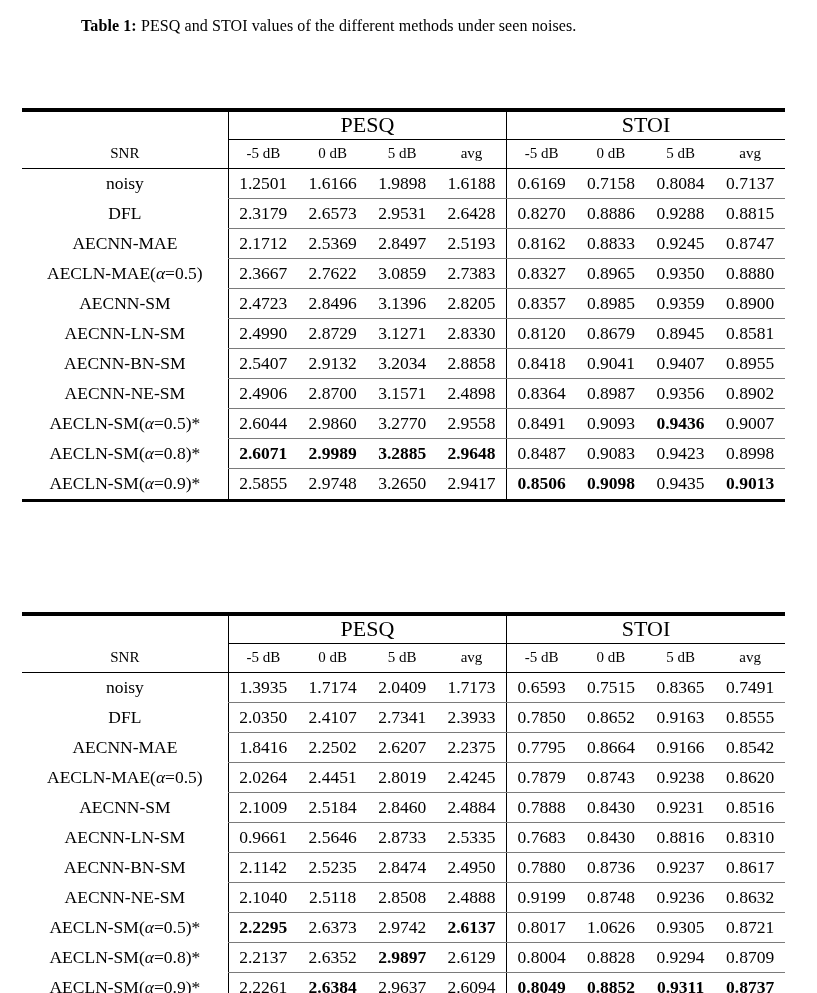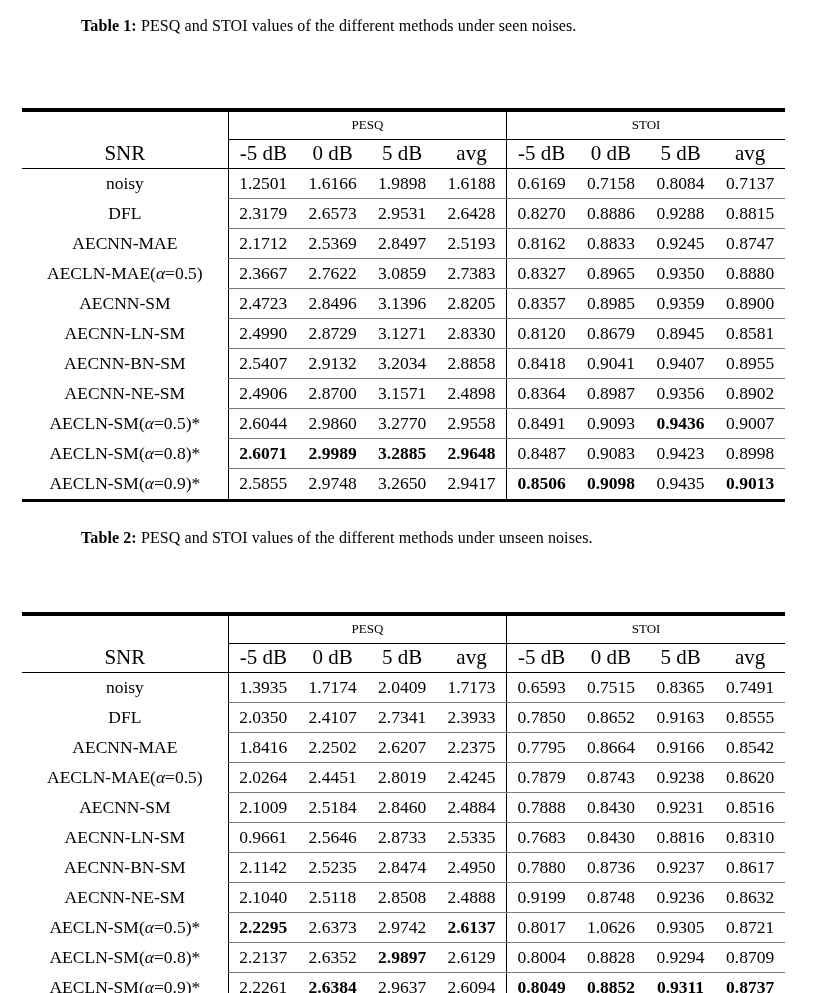--- a/index.html
+++ b/index.html
@@ -86,29 +86,29 @@
   }
   td.num, th.num {
     text-align: center;
     box-sizing: border-box;
   }
   .vline-l { border-left: 1.4px solid #000; }
 
   
   tr.hdr-group th {
     height: 27px;
-    font-size: 13px;
+    font-size: 22px;
     text-align: center;
   }
   tr.hdr-group th.grp {
     border-bottom: 1.2px solid #000;
   }
   tr.hdr-sub th {
     height: 29px;
-    font-size: 21px;
+    font-size: 15px;
     text-align: center;
   }
   tr.hdr-sub th.underline-all {
     border-bottom: 1.2px solid #000;
   }
 
   
   tr.drow td {
     height: 29.1px;
     line-height: 29.1px;
@@ -289,23 +289,20 @@
             <td class="num sep vline-l"><b class="bold">0.8506</b></td>
             <td class="num sep"><b class="bold">0.9098</b></td>
             <td class="num sep">0.9435</td>
             <td class="num sep"><b class="bold">0.9013</b></td>
           </tr>
         </tbody>
     </table>
     <div class="rule-bottom"></div>
   </div>
 
-  <div class="caption" style="top:527px;">
-    <span class="cap-label">Table 2:</span><span class="cap-text"> PESQ and STOI values of the different methods under unseen noises.</span>
-  </div>
 
   <div class="tbl-wrap" style="top:612px;">
     <div class="rule-top"></div>
     <table class="data">
       <colgroup>
         <col class="col-snr">
           <col class="col-num">
           <col class="col-num">
           <col class="col-num">
           <col class="col-num">

